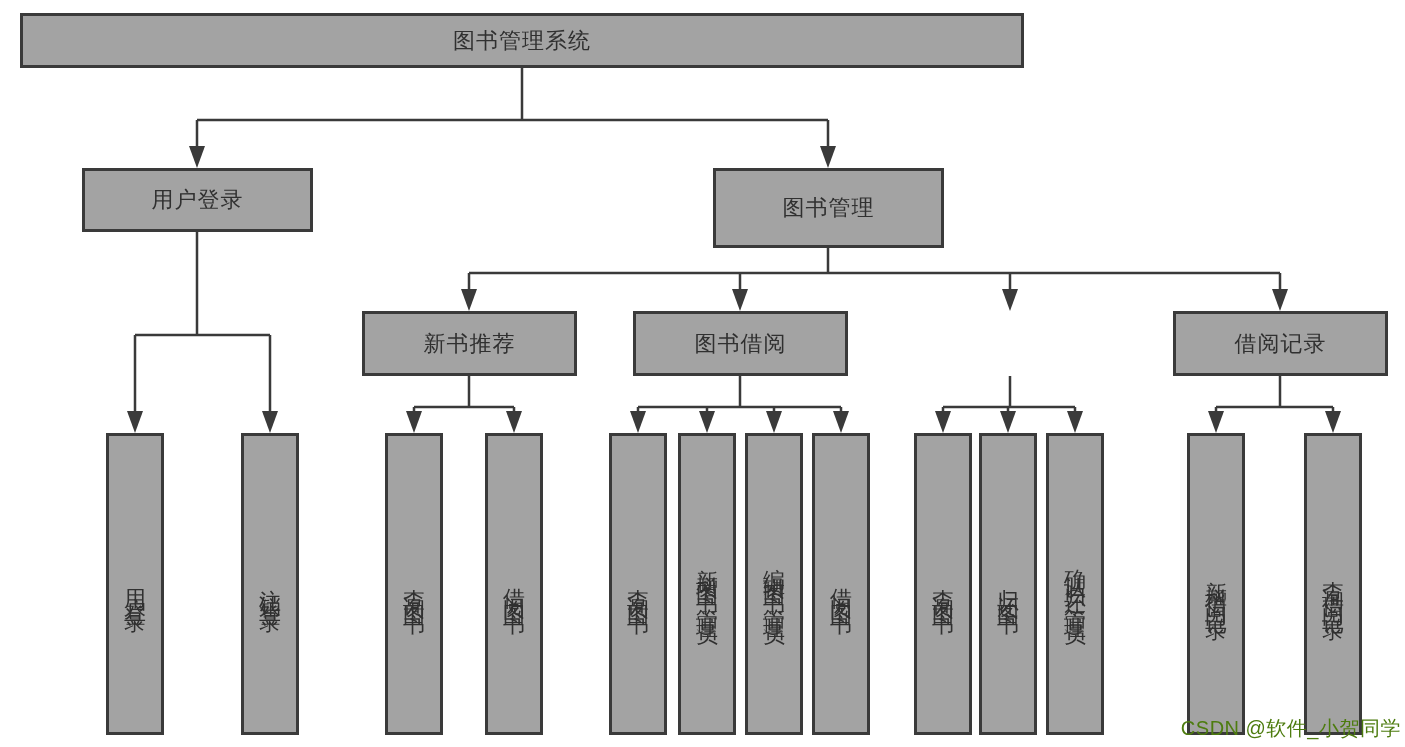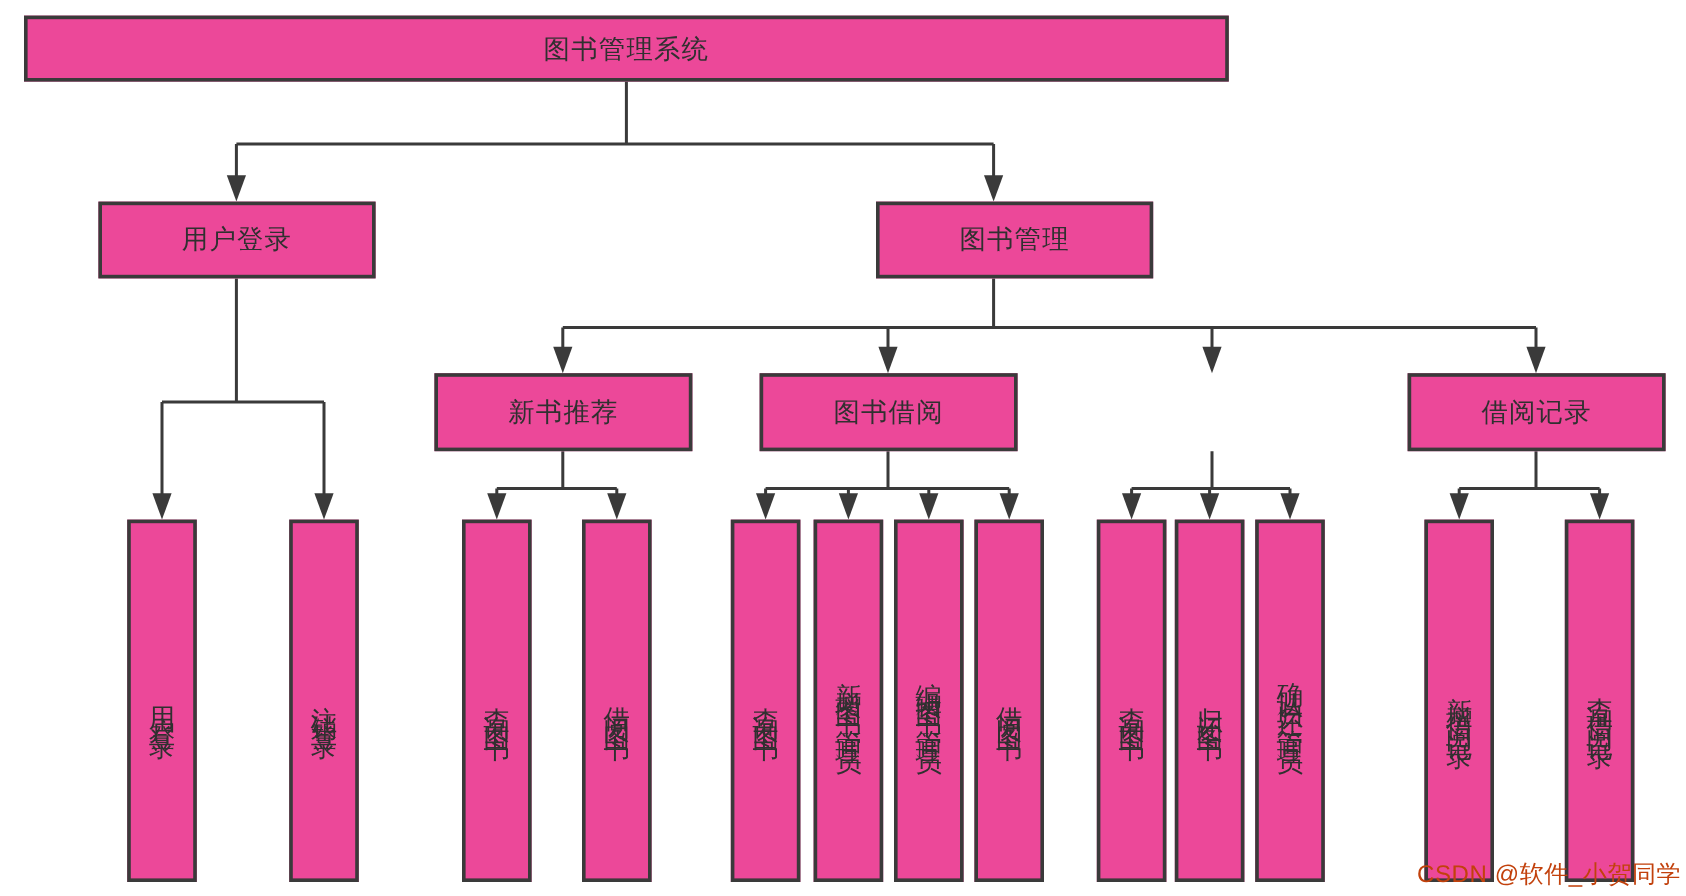--- a/index.html
+++ b/index.html
@@ -8,21 +8,21 @@
     background: #ffffff;
     font-family: "Liberation Sans", sans-serif;
     overflow: hidden;
   }
   .stage { position: relative; width: 1405px; height: 747px; }
   svg.wires { position: absolute; left: 0; top: 0; pointer-events: none; }
   .box {
     position: absolute;
     box-sizing: border-box;
     border: 3px solid #3a3a3a;
-    background: #ec4899;
+    background: #a3a3a3;
     display: flex;
     align-items: center;
     justify-content: center;
     color: #303030;
     font-size: 22px;
     letter-spacing: 1px;
     text-align: center;
   }
   .vbox {
     writing-mode: vertical-rl;
@@ -30,21 +30,21 @@
     letter-spacing: 8px;
     line-height: 1;
     font-size: 22px;
     padding-top: 6px;
   }
   .watermark {
     position: absolute;
     right: 4px;
     bottom: 5px;
     font-size: 20px;
-    color: #c2410c;
+    color: #4d7c0f;
     letter-spacing: 0.5px;
     white-space: nowrap;
   }
 </style>
 </head>
 <body>
 
 <div class="stage">
 
   <svg class="wires" width="1405" height="747" viewBox="0 0 1405 747">
@@ -80,21 +80,21 @@
     </g>
   </svg>
 
   <div class="box" style="left:20px; top:13px; width:1004px; height:55px;">
     <span>图书管理系统</span>
   </div>
 
   <div class="box" style="left:82px; top:168px; width:231px; height:64px;">
     <span>用户登录</span>
   </div>
-  <div class="box" style="left:713px; top:168px; width:231px; height:64px;margin-left:17px;">
+  <div class="box" style="left:713px; top:168px; width:231px; height:80px;">
     <span>图书管理</span>
   </div>
 
   <div class="box" style="left:633px; top:311px; width:215px; height:65px;">
     <span>图书借阅</span>
   </div>
   <div class="box" style="left:362px; top:311px; width:215px; height:65px;">
     <span>新书推荐</span>
   </div>
   <div class="box" style="left:1173px; top:311px; width:215px; height:65px;">

